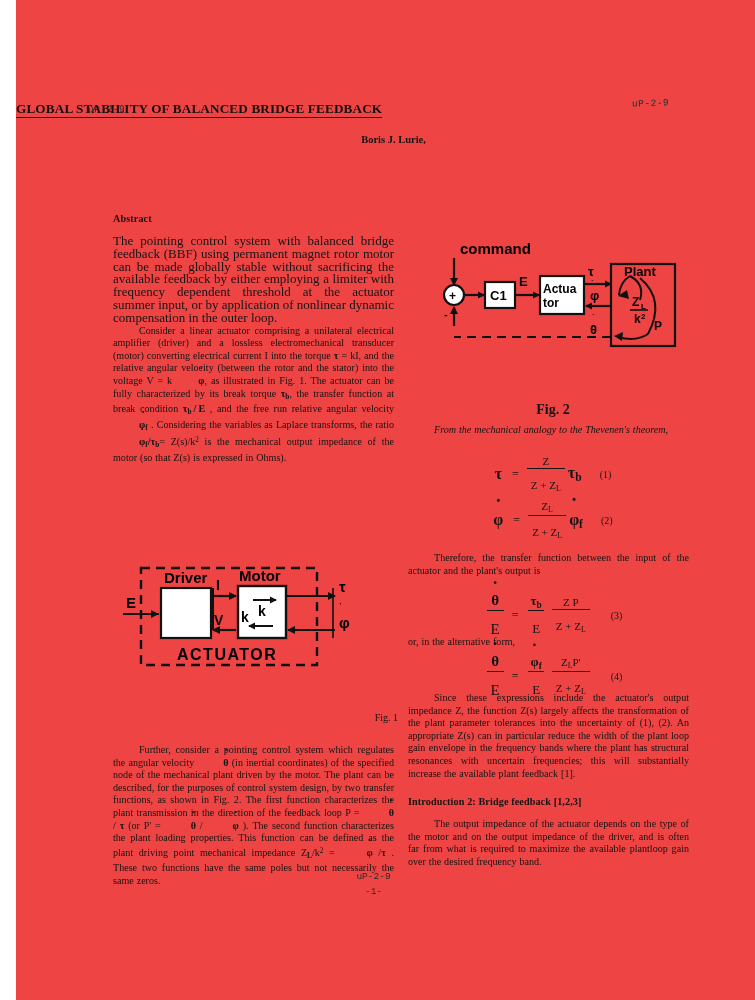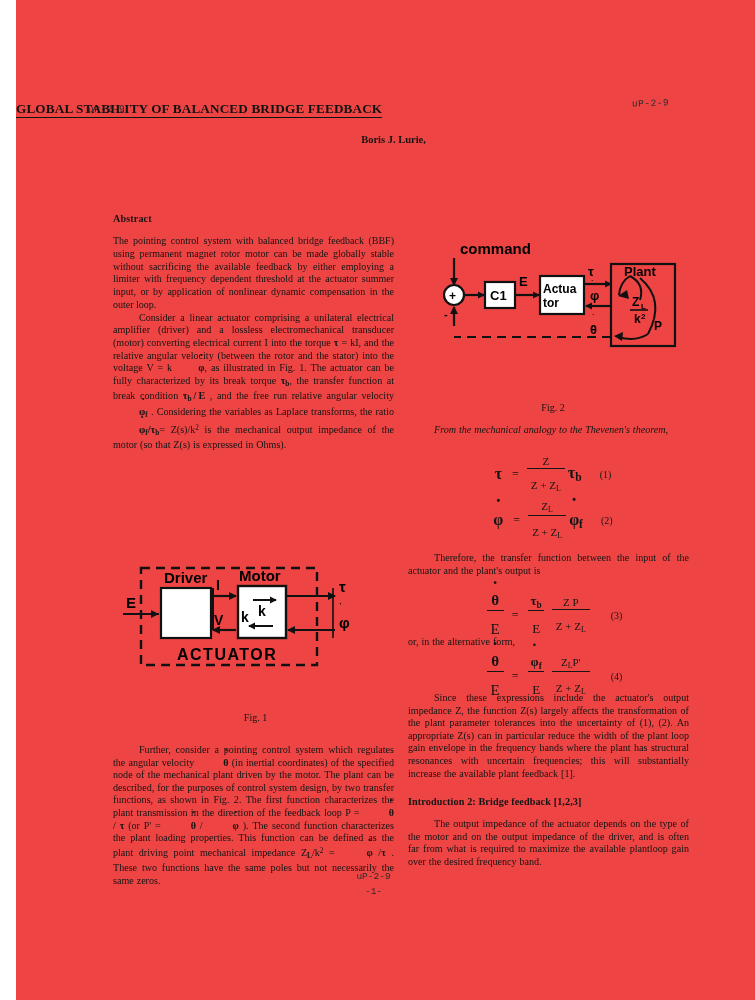--- a/index.html
+++ b/index.html
@@ -83,21 +83,21 @@
     margin: 0 0 10px 0;
     font-size: 10.1px;
     line-height: 12.6px;
     text-align: justify;
     text-indent: 26px;
     word-spacing: .4px;
   }
   p.body.noind { text-indent: 0; }
   p.abs {
     margin: 10px 0 0 0;
-    font-size: 10px;
+    font-size: 13px;
     line-height: 12.8px;
     text-align: justify;
     text-indent: 0;
   }
   .sym { font-family: "Liberation Serif", serif; font-weight: bold; }
   .sub { font-size: .72em; vertical-align: -.28em; }
   .sup { font-size: .72em; vertical-align: .42em; }
   .dotted { position: relative; display: inline-block; }
   .dotted::before {
     content: "\02D9";
@@ -111,36 +111,37 @@
   
   #fig1-wrap {
     position: absolute;
     left: 97px; top: 548px;
     width: 285px; height: 195px;
   }
   #fig1-cap {
     position: absolute;
     left: 97px; top: 712px;
     width: 285px;
-    text-align: center;
+    text-align: right;
     font-size: 10px;
   }
 
   
   #fig2-wrap {
     position: absolute;
     left: 392px; top: 238px;
     width: 290px; height: 130px;
   }
   #fig2-cap {
     position: absolute;
     left: 392px; top: 402px;
     width: 290px;
     text-align: center;
-    font-size: 10px;
+    font-size: 14px;
+    font-weight: bold;
   }
 
   
   .eqblock { position: absolute; width: 290px; left: 392px; }
   .eqrow {
     display: flex;
     align-items: center;
     justify-content: center;
     font-size: 12px;
     white-space: nowrap;

